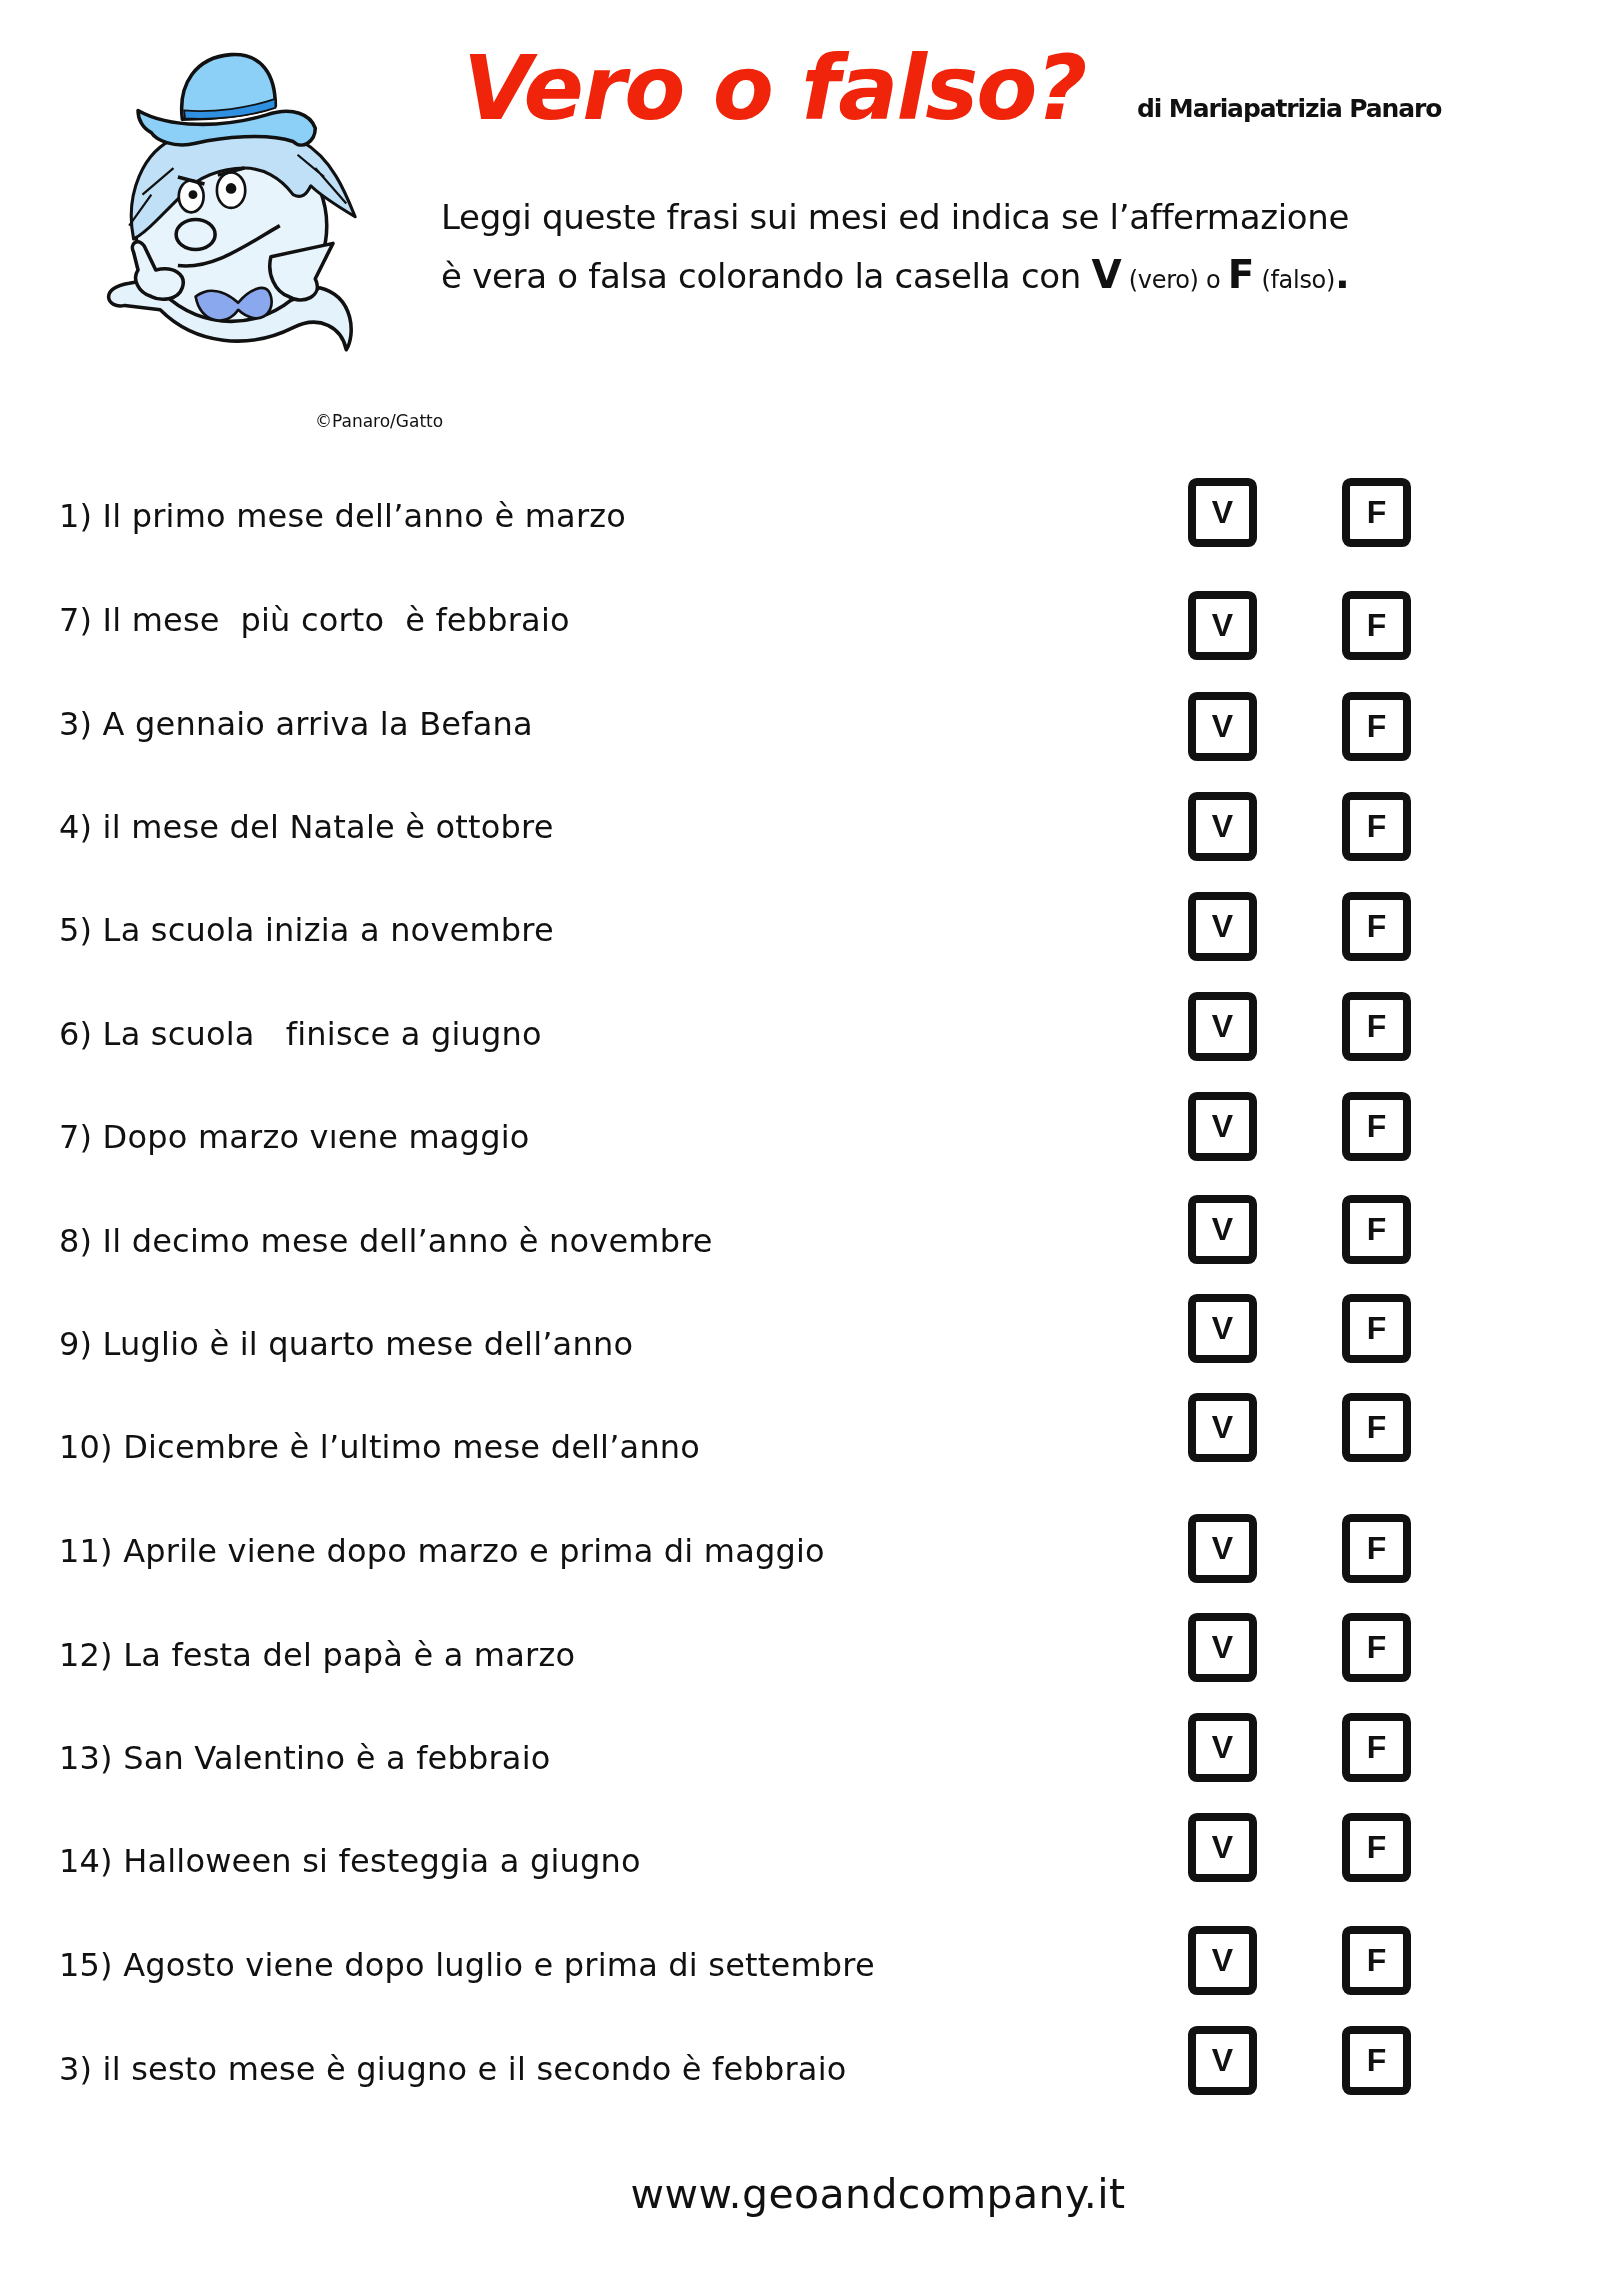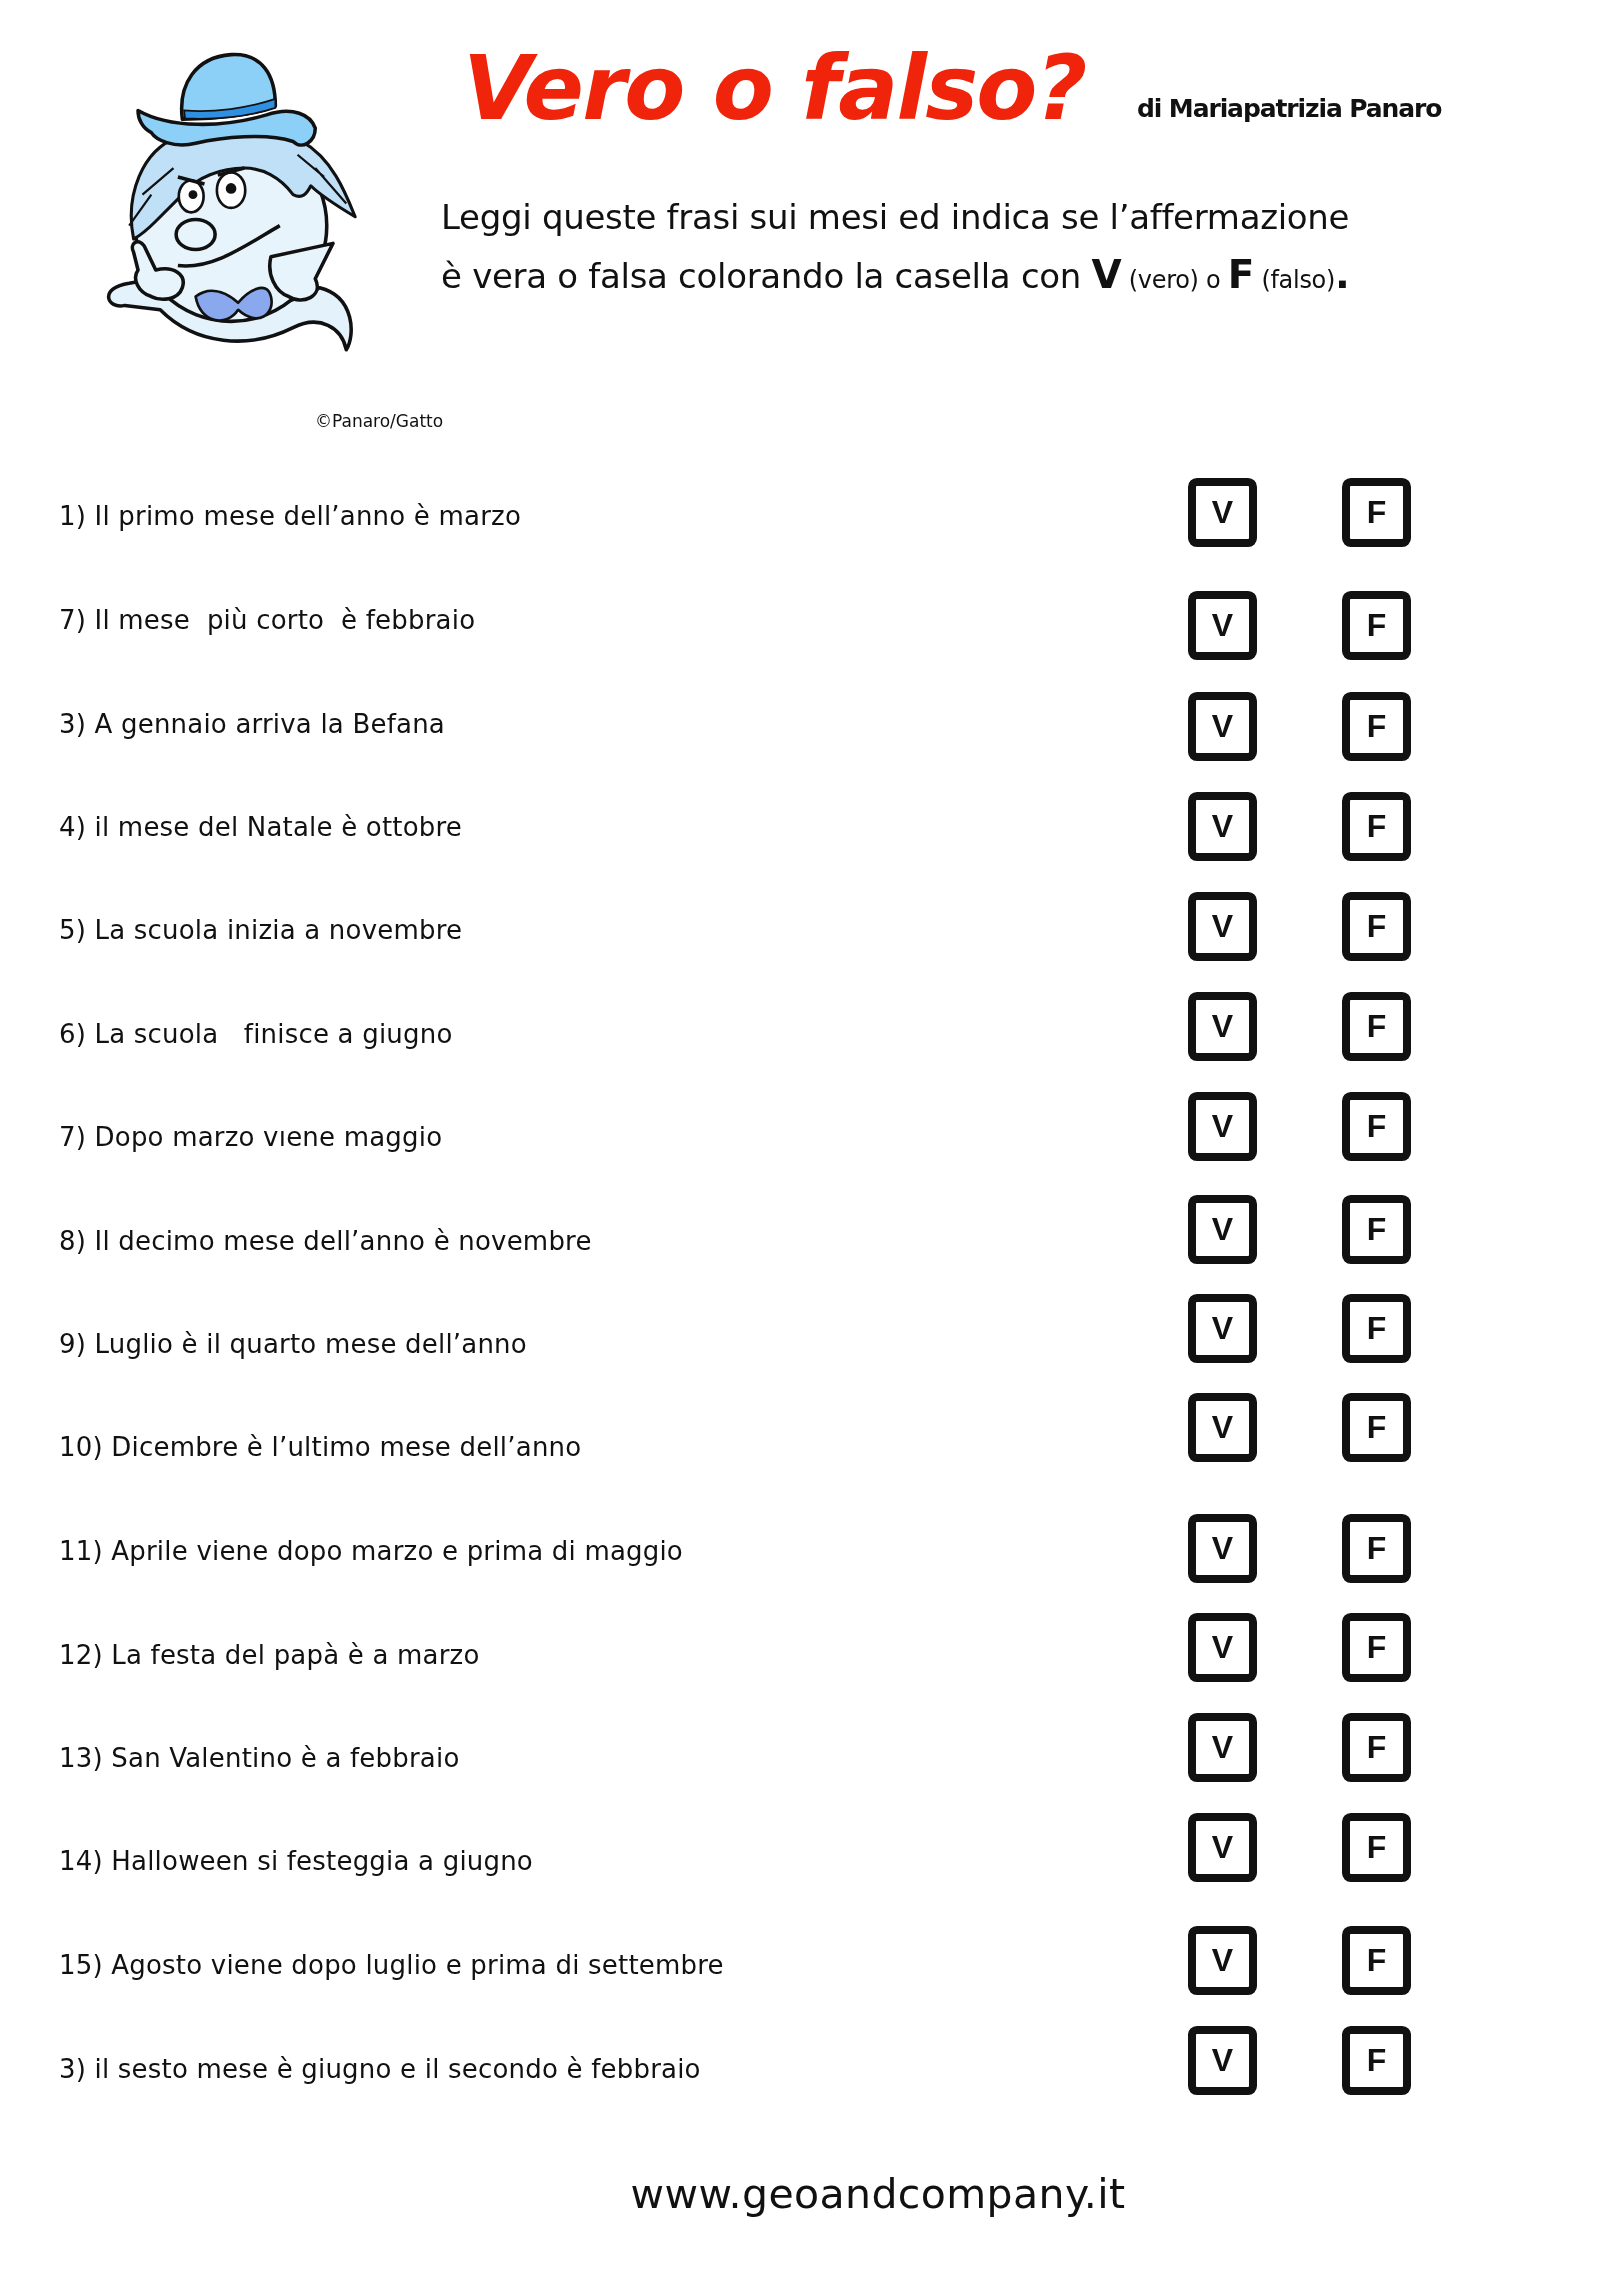--- a/index.html
+++ b/index.html
@@ -18,21 +18,21 @@
 
   .instr { left: 441px; font-size: 34px; line-height: 44px; white-space: nowrap;
            letter-spacing: -0.3px; text-align: center; }
   .instr.l1 { top: 195px; }
   .instr.l2 { top: 253px; }
   .instr .big { font-weight: bold; font-size: 39px; }
   .instr .small { font-size: 24px; }
 
   .copyright { left: 315px; top: 378px; font-size: 17px; line-height: 30px; white-space: nowrap; margin-top: 28px; }
 
-  .q-text { left: 59px; font-size: 26px; line-height: 50px; white-space: pre; letter-spacing: 0.2px; }
+  .q-text { left: 59px; font-size: 32px; line-height: 50px; white-space: pre; letter-spacing: 0.2px; }
 
   .box { width: 69px; height: 69px; box-sizing: border-box; border: 8.9px solid #111;
          border-radius: 8.9px; background: #fff; display: flex; align-items: center;
          justify-content: center; font-family: "Liberation Sans", sans-serif; font-weight: bold;
          font-size: 32px; color: #111; cursor: pointer; }
   .box.v { left: 1188px; }
   .box.f { left: 1342px; }
 
   .footer { left: 0; width: 1756px; top: 2168px; text-align: center; font-size: 41px;
             line-height: 53px; letter-spacing: 0.4px; white-space: nowrap; }

